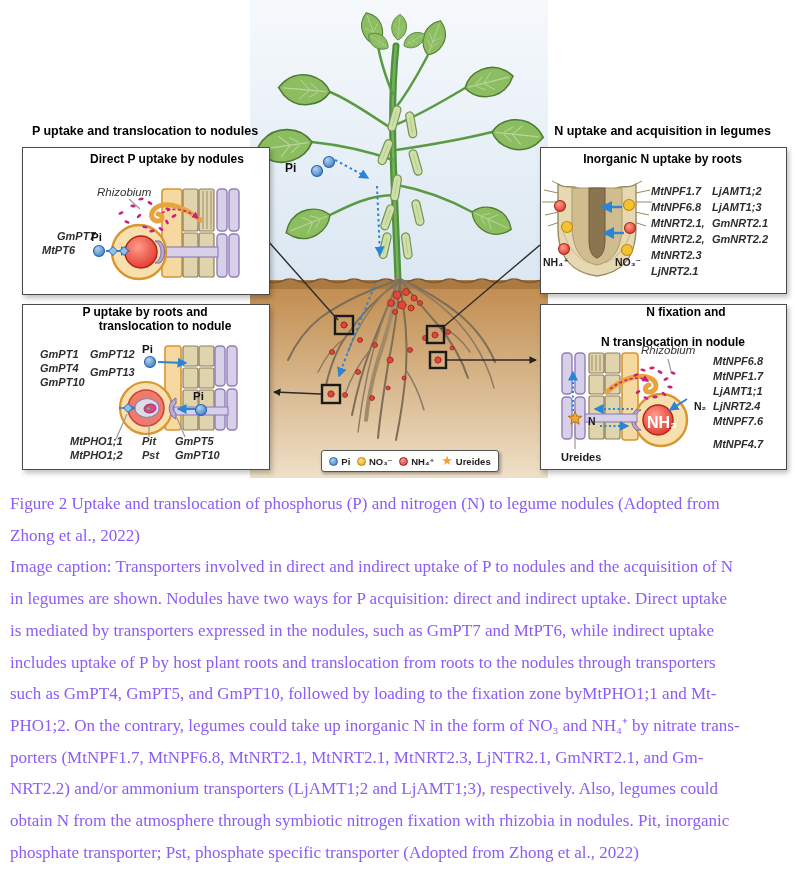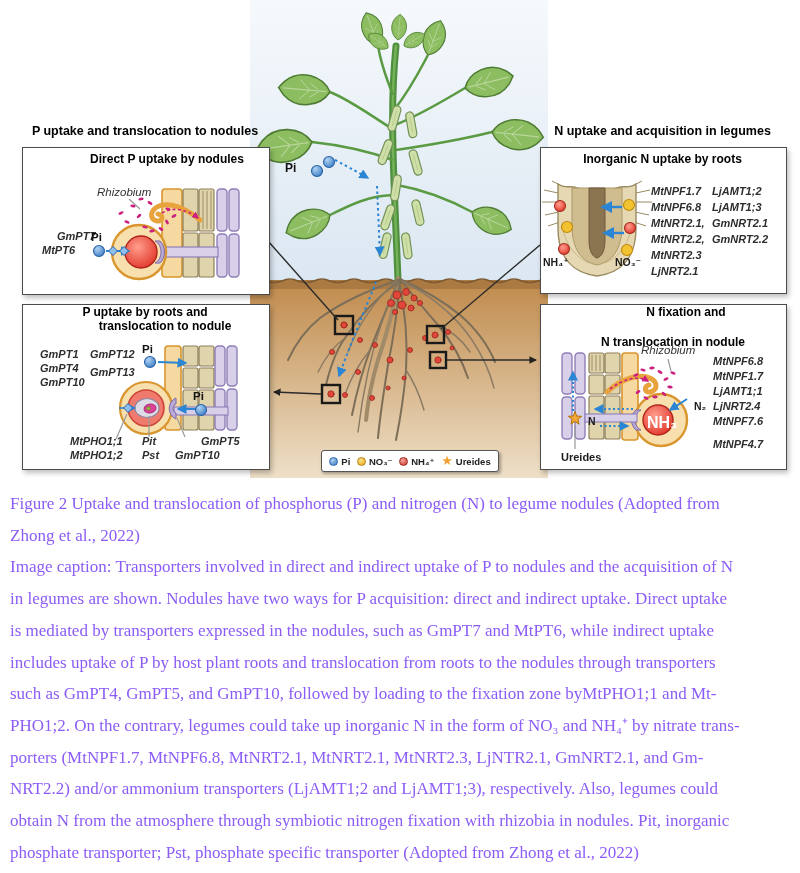--- a/index.html
+++ b/index.html
@@ -396,21 +396,21 @@
   <div class="lbl gene" style="left:40px;top:362px;">GmPT4</div>
   <div class="lbl gene" style="left:40px;top:376px;">GmPT10</div>
   <div class="lbl gene" style="left:90px;top:348px;">GmPT12</div>
   <div class="lbl gene" style="left:90px;top:366px;">GmPT13</div>
   <div class="lbl pi" style="left:142px;top:343px;">Pi</div>
   <div class="lbl pi" style="left:193px;top:390px;">Pi</div>
   <div class="lbl gene" style="left:70px;top:435px;">MtPHO1;1</div>
   <div class="lbl gene" style="left:70px;top:449px;">MtPHO1;2</div>
   <div class="lbl gene" style="left:142px;top:435px;">Pit</div>
   <div class="lbl gene" style="left:142px;top:449px;">Pst</div>
-  <div class="lbl gene" style="left:175px;top:435px;margin-left:26px;">GmPT5</div>
+  <div class="lbl gene" style="left:175px;top:435px;">GmPT5</div>
   <div class="lbl gene" style="left:175px;top:449px;">GmPT10</div>
 
   <div class="lbl panel-title" style="left:540px;top:306px;width:292px;">N fixation and</div>
   <div class="lbl panel-title" style="left:540px;top:336px;width:266px;">N translocation in nodule</div>
   <div class="lbl rhz" style="left:641px;top:344px;">Rhizobium</div>
   <div class="lbl gene" style="left:713px;top:355px;">MtNPF6.8</div>
   <div class="lbl gene" style="left:713px;top:370px;">MtNPF1.7</div>
   <div class="lbl gene" style="left:713px;top:385px;">LjAMT1;1</div>
   <div class="lbl gene" style="left:713px;top:400px;">LjNRT2.4</div>
   <div class="lbl gene" style="left:713px;top:415px;">MtNPF7.6</div>

